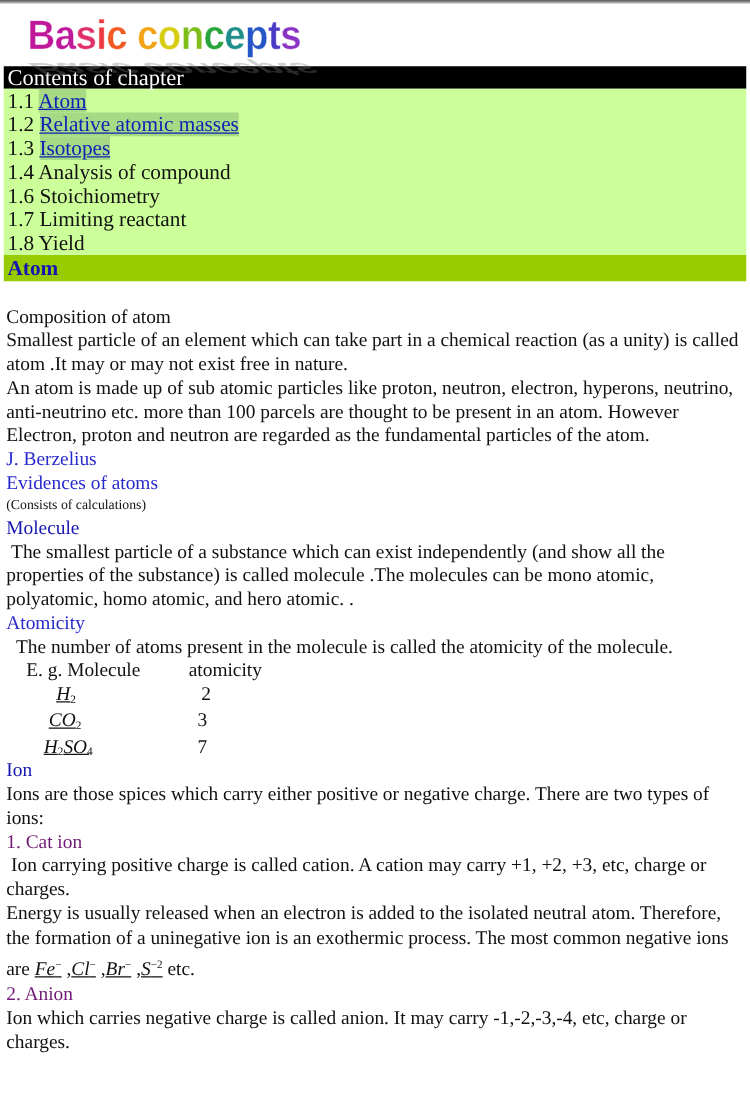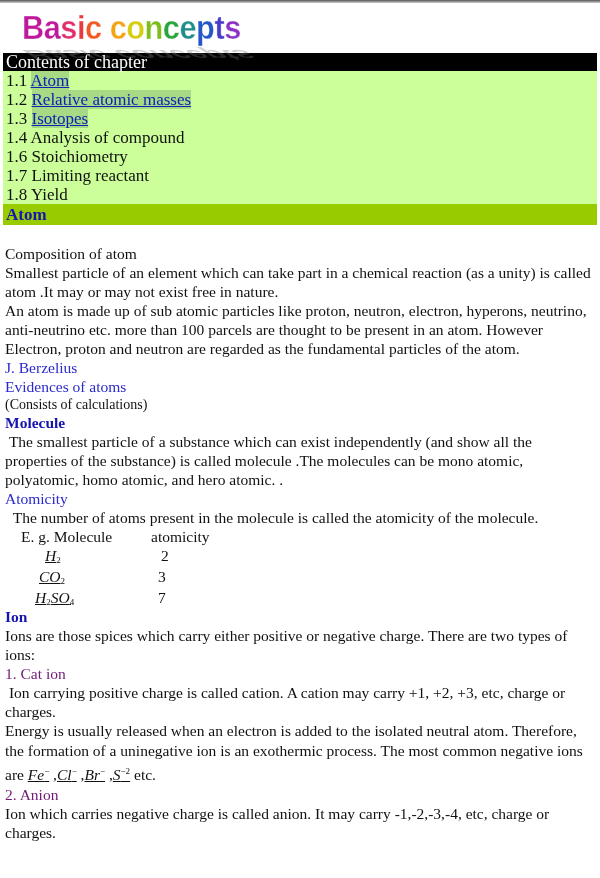--- a/index.html
+++ b/index.html
@@ -16,22 +16,22 @@
   .toc { position: absolute; left: 3px; top: 53px; width: 594px; }
   .toc-head { background: #000; color: #fff; font-size: 18px; height: 18px; line-height: 19px; padding-left: 3px; }
   .toc-body { background: #ccff99; }
   .toc-row { font-size: 17px; height: 19px; line-height: 19px; padding-left: 3px; }
   .toc-row a { color: #0b24b3; text-decoration: underline; background: #a8d985; }
   .section-bar { background: #99cc00; height: 21px; line-height: 21px; font-weight: bold; font-size: 17px; color: #1515b0; padding-left: 3px; }
   .content { position: absolute; left: 5px; top: 244px; width: 590px; font-size: 15.5px; line-height: 19px; }
   p { margin: 0; }
   .sub-head { color: #2a2acc; }
   .sub-head2 { color: #701a75; font-family: Liberation Serif, serif; }
-  .bold-head { color: #1515b0; font-weight: bold; }
-  .small { font-size: 14px; line-height: 17px; }
+  .bold-head { color: #1515b0; font-weight: normal; }
+  .small { font-size: 11px; line-height: 17px; }
   .eg-table { position: relative; height: 80px; }
   .eg-table div { position: absolute; white-space: nowrap; }
   .f { font-style: italic; text-decoration: underline; }
   sub, sup { font-size: 9px; font-style: normal; }
   sub { vertical-align: -2px; }
   sup { vertical-align: 6px; }
 </style>
 </head>
 <body>
 

